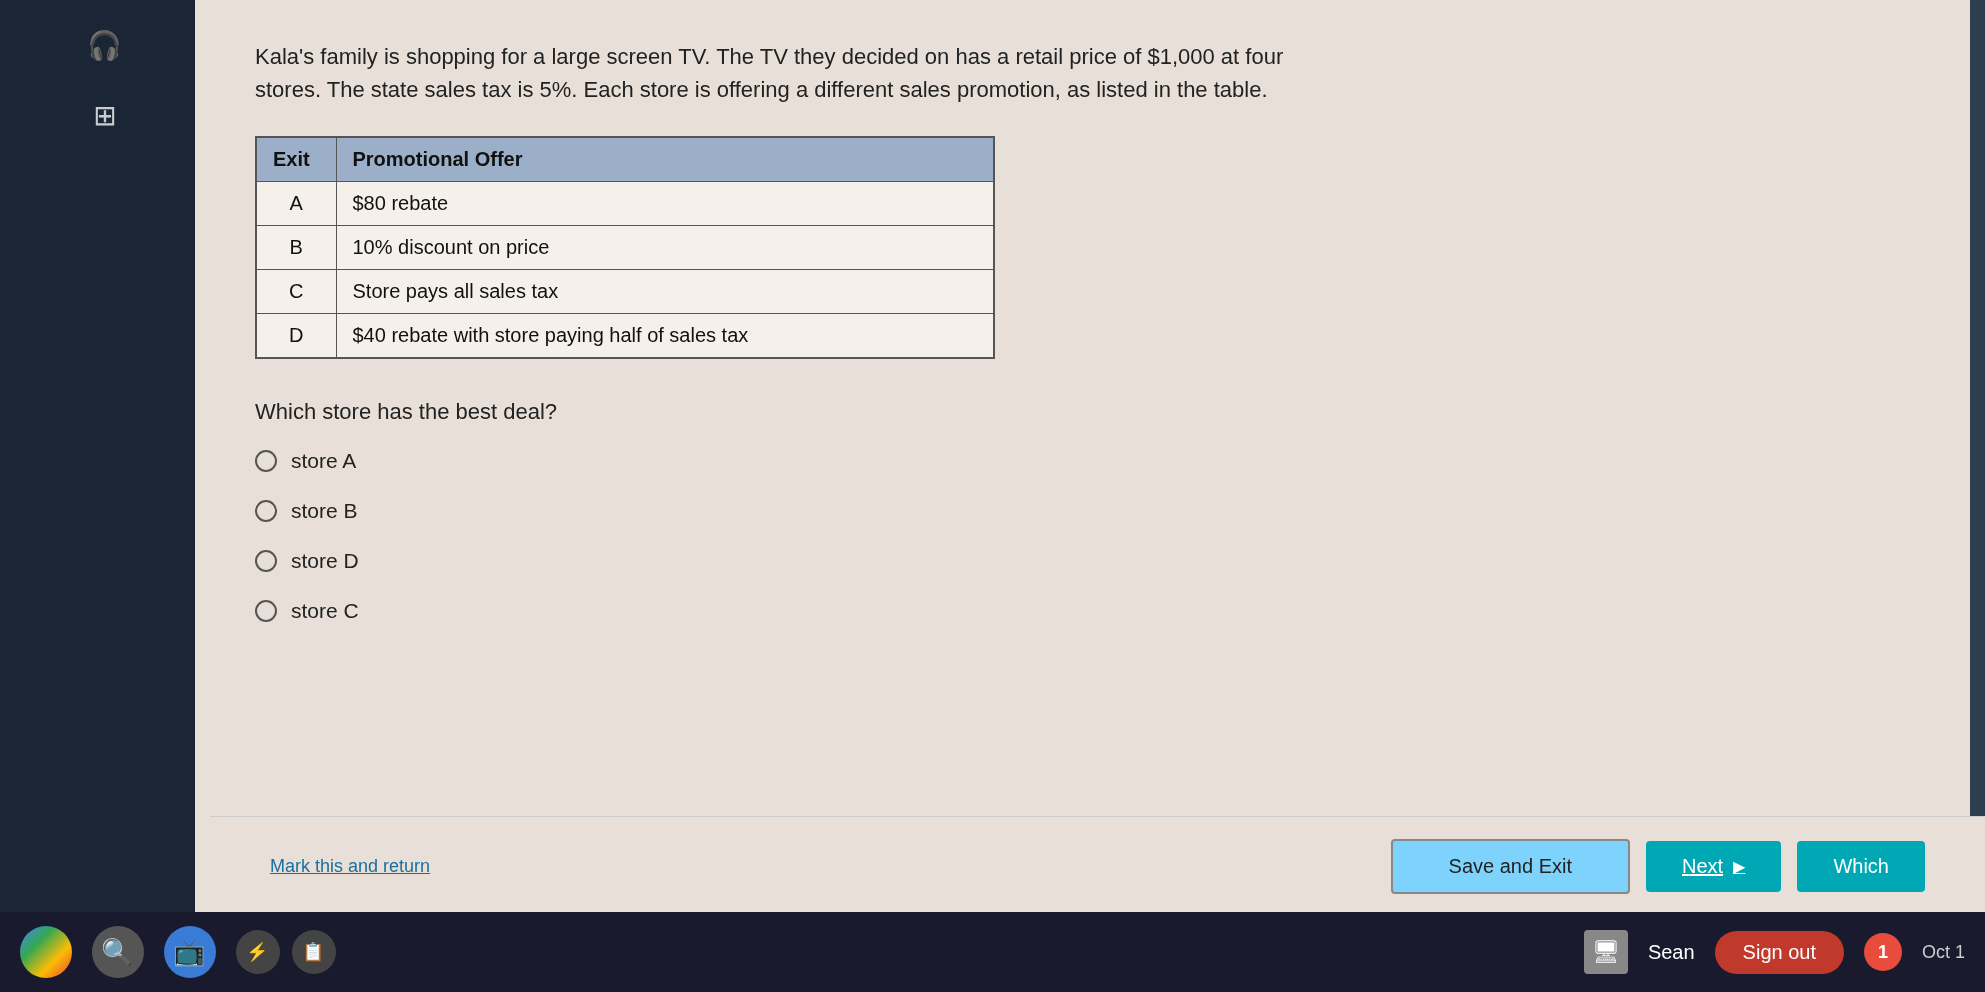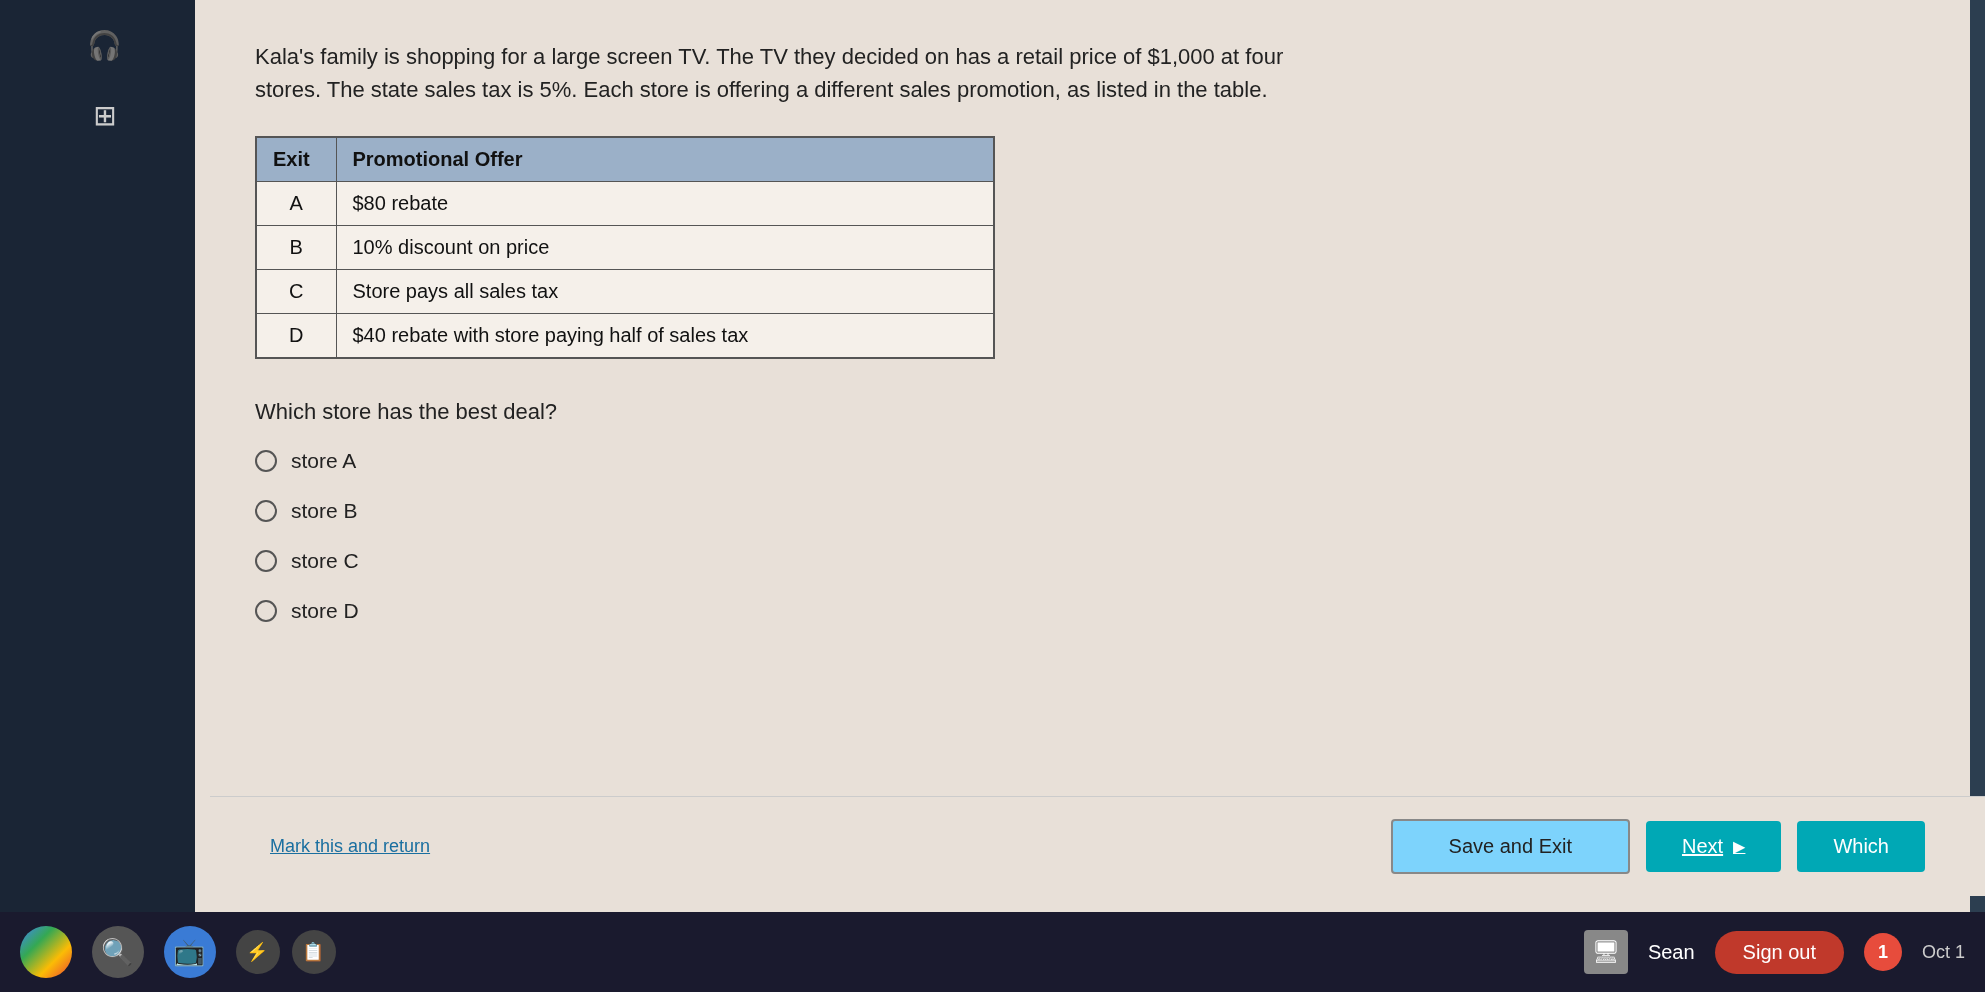--- a/index.html
+++ b/index.html
@@ -203,21 +203,21 @@
       padding: 0 20px;
       gap: 20px;
     }
 
     
     .main-content {
       height: 912px;
     }
 
     .action-bar {
-      bottom: 96px;
+      bottom: 76px;
     }
 
     .taskbar-icon {
       width: 52px;
       height: 52px;
       border-radius: 50%;
       display: flex;
       align-items: center;
       justify-content: center;
       font-size: 26px;
@@ -356,25 +356,25 @@
   <label class="radio-option">
         <div class="radio-circle"></div>
         <span>store A</span>
       </label>
       <label class="radio-option">
         <div class="radio-circle"></div>
         <span>store B</span>
       </label>
       <label class="radio-option">
         <div class="radio-circle"></div>
-        <span>store C</span>
+        <span>store D</span>
       </label>
       <label class="radio-option">
         <div class="radio-circle"></div>
-        <span>store D</span>
+        <span>store C</span>
       </label>
     </div>
 
 </div>
 
 <div class="action-bar">
   <span class="mark-return-link">Mark this and return</span>
   <div class="action-buttons">
     <button class="btn-save">Save and Exit</button>
     <button class="btn-next">Next</button>

